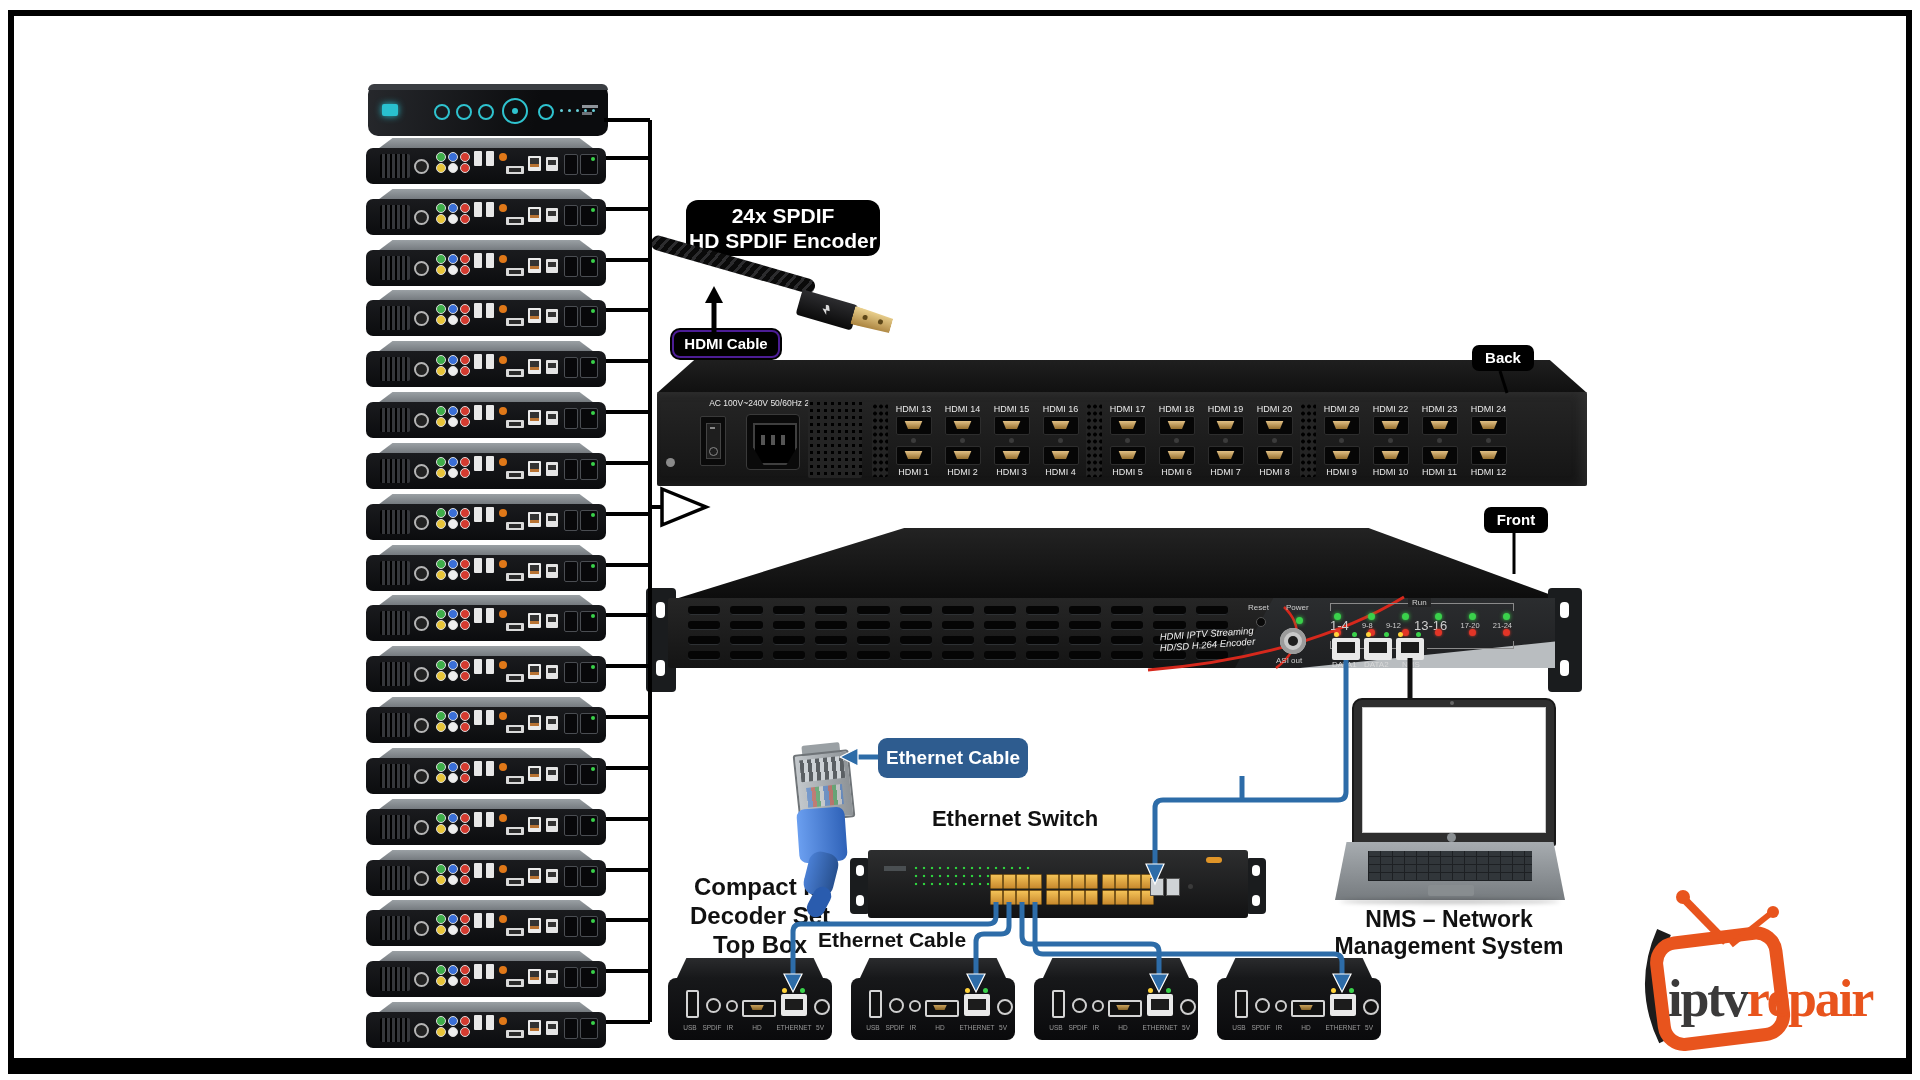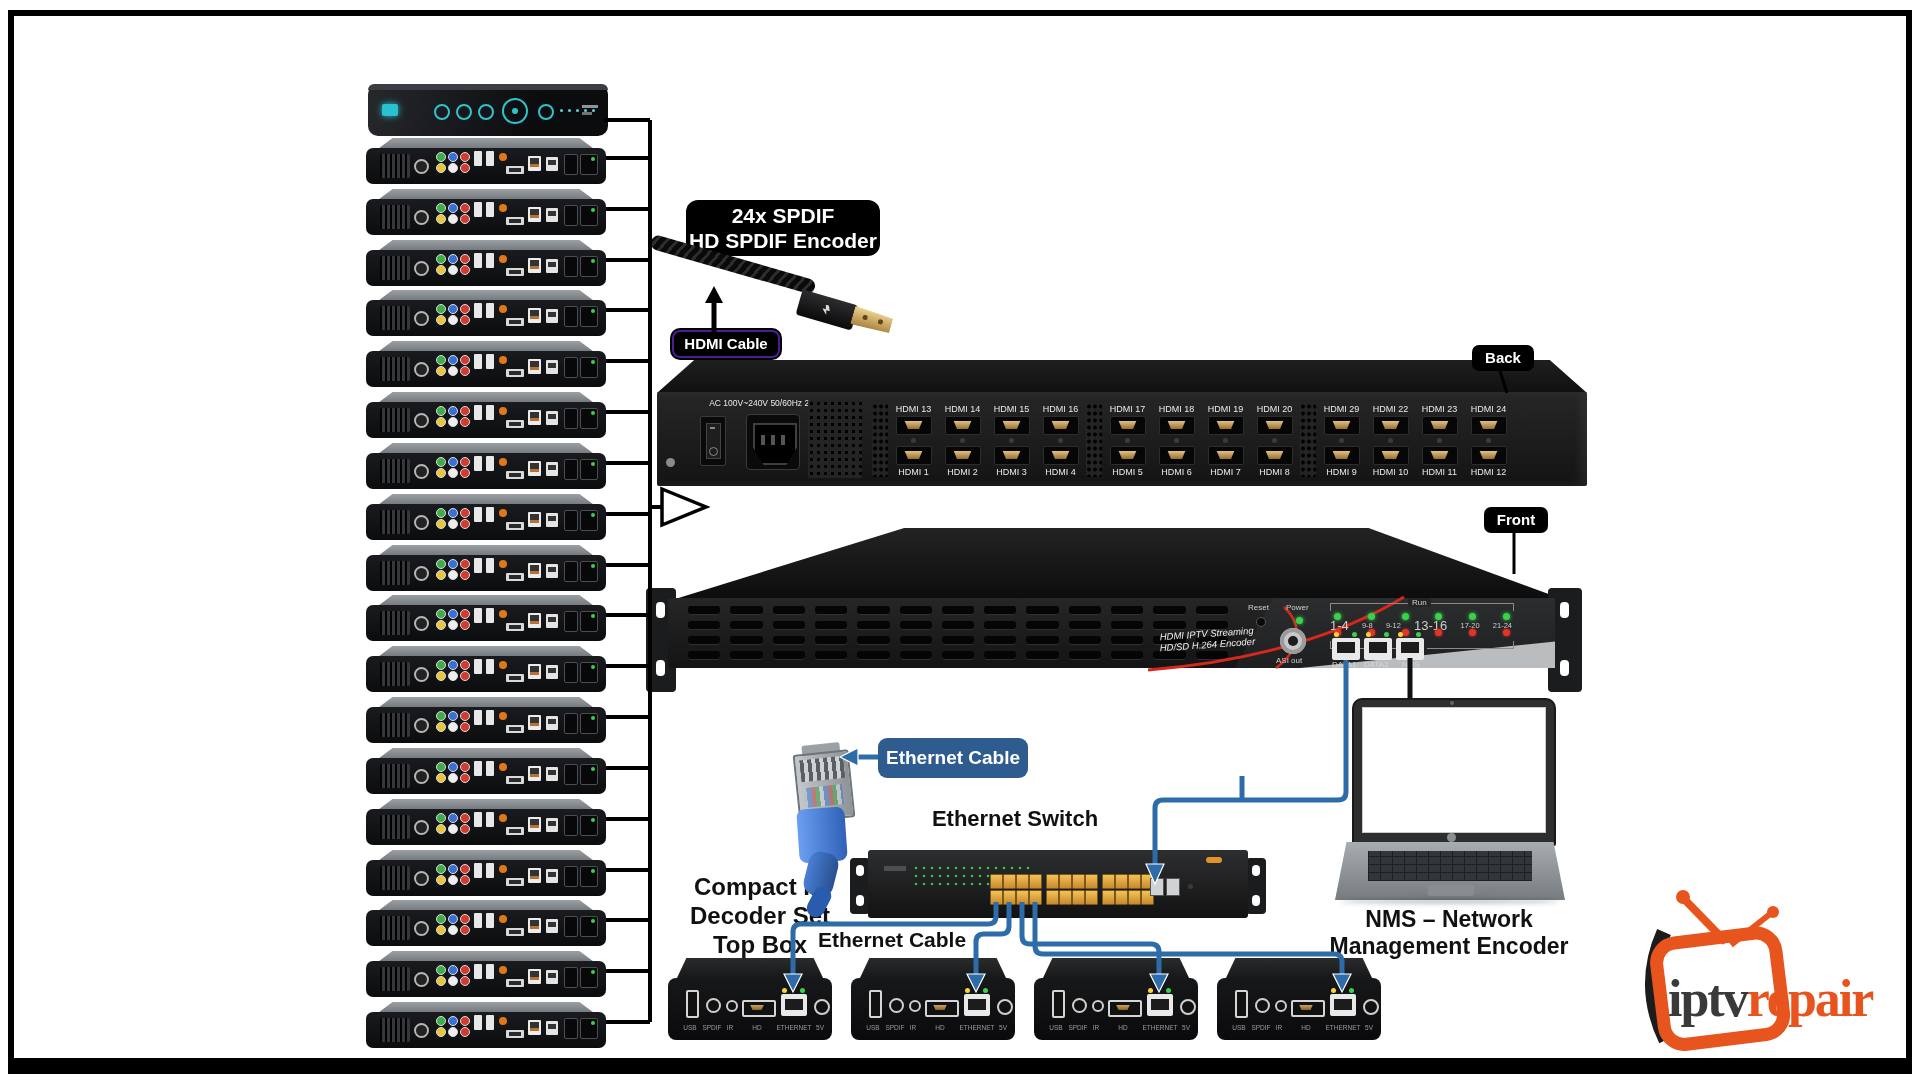--- a/index.html
+++ b/index.html
@@ -1171,21 +1171,21 @@
     <i class="abs" style="left:1450px;top:701px;width:4px;height:4px;border-radius:50%;background:#666;"></i>
     <i class="abs" style="left:1447px;top:833px;width:9px;height:9px;border-radius:50%;background:#8a8f92;"></i>
     <div class="abs lt-deck"></div>
     <div class="abs lt-kbd"></div>
     <div class="abs lt-pad"></div>
     <div class="abs" style="left:1340px;top:899px;width:220px;height:5px;background:rgba(0,0,0,.22);border-radius:50%;filter:blur(2px);"></div>
   </div>
 
   <div class="abs cap" style="left:1327px;top:906px;width:244px;font-size:23px;line-height:27px;">
     <div>NMS – Network</div>
-    <div>Management Encoder</div>
+    <div>Management System</div>
   </div>
 
   <svg class="abs" style="left:0;top:0;z-index:4;" width="1920" height="1080">
 
     <g stroke="#000" stroke-width="4" fill="none">
       <path id="bus-line" d="M650,120 V1022"></path>
       <path d="M604,120 H650"></path>
       <g id="stub-lines">
           <path d="M606,158 H650"></path>
           <path d="M606,209 H650"></path>

